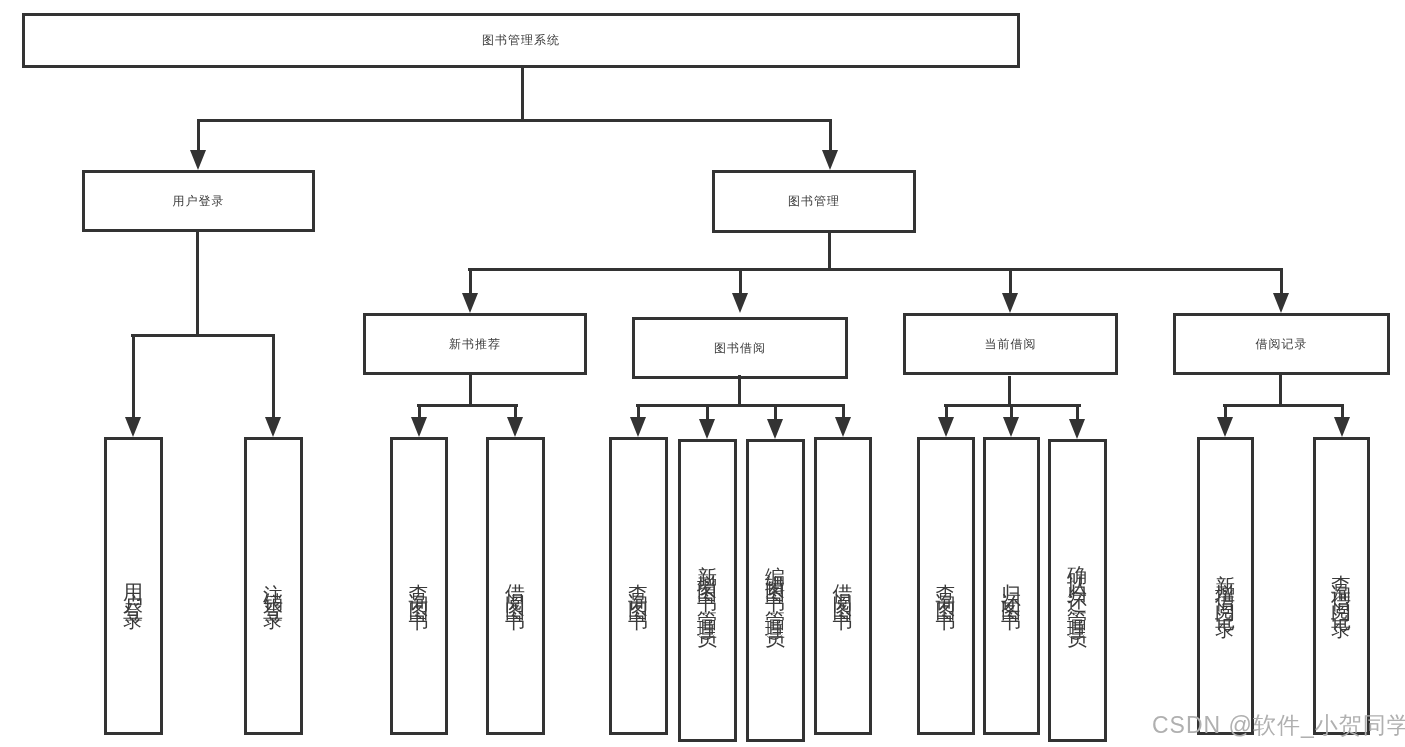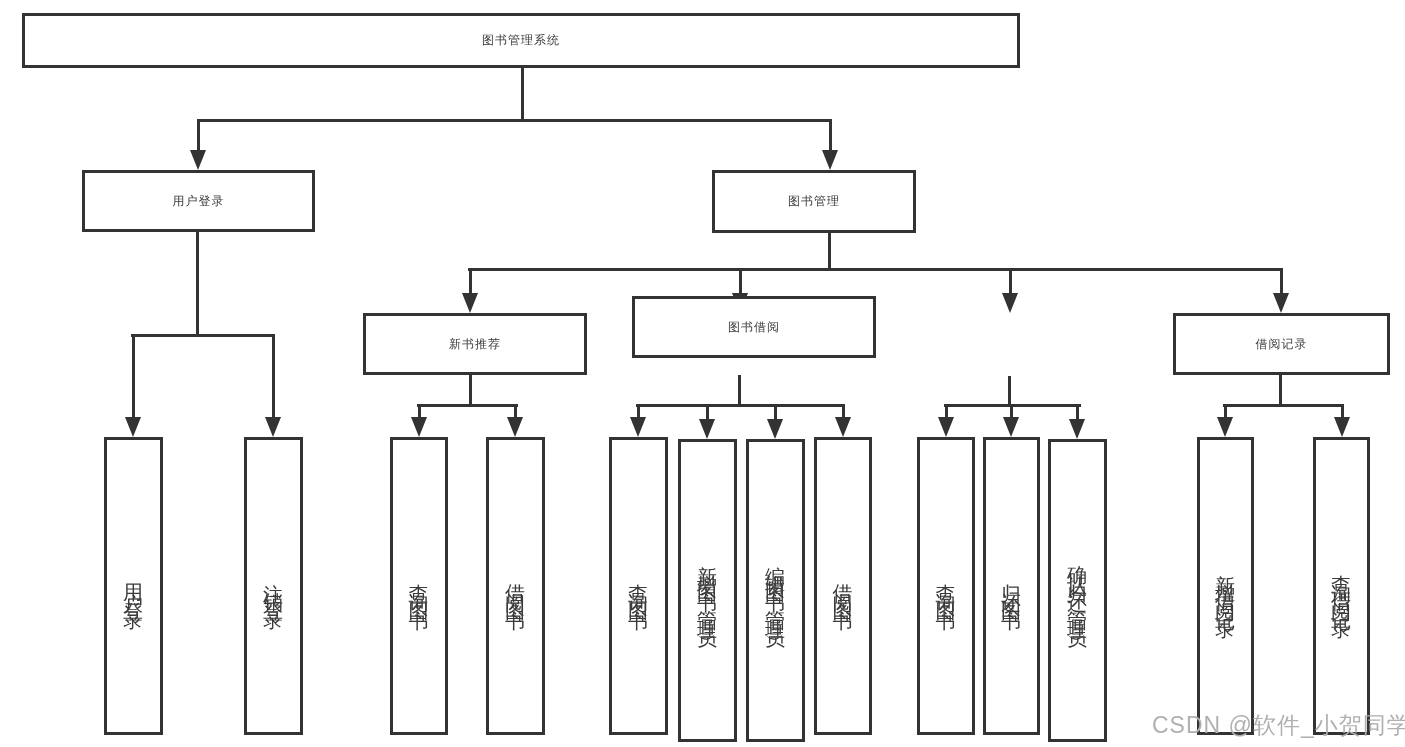--- a/index.html
+++ b/index.html
@@ -109,22 +109,25 @@
   <div class="vline" style="left:828px;top:233px;height:37px;"></div>
   <div class="hline" style="left:468px;top:268px;width:815px;"></div>
   <div class="arrow" style="left:462px;top:270px;height:43px;"></div>
   <div class="arrow" style="left:732px;top:270px;height:43px;"></div>
   <div class="arrow" style="left:1002px;top:270px;height:43px;"></div>
   <div class="arrow" style="left:1273px;top:270px;height:43px;"></div>
 
   <div class="node hnode" style="left:363px;top:313px;width:224px;height:62px;">
     <span class="label">新书推荐</span>
   </div>
-  <div class="node hnode" style="left:632px;top:296px;width:244px;height:62px;">
+  <div class="node hnode" style="left:632px;top:317px;width:216px;height:62px;">
     <span class="label">图书借阅</span>
+  </div>
+  <div class="node hnode" style="left:903px;top:313px;width:215px;height:62px;">
+    <span class="label">当前借阅</span>
   </div>
   <div class="node hnode" style="left:1173px;top:313px;width:217px;height:62px;">
     <span class="label">借阅记录</span>
   </div>
 
   <div class="vline" style="left:469px;top:375px;height:31px;"></div>
   <div class="hline" style="left:417px;top:404px;width:101px;"></div>
   <div class="arrow" style="left:411px;top:406px;height:31px;"></div>
   <div class="arrow" style="left:507px;top:406px;height:31px;"></div>
 

